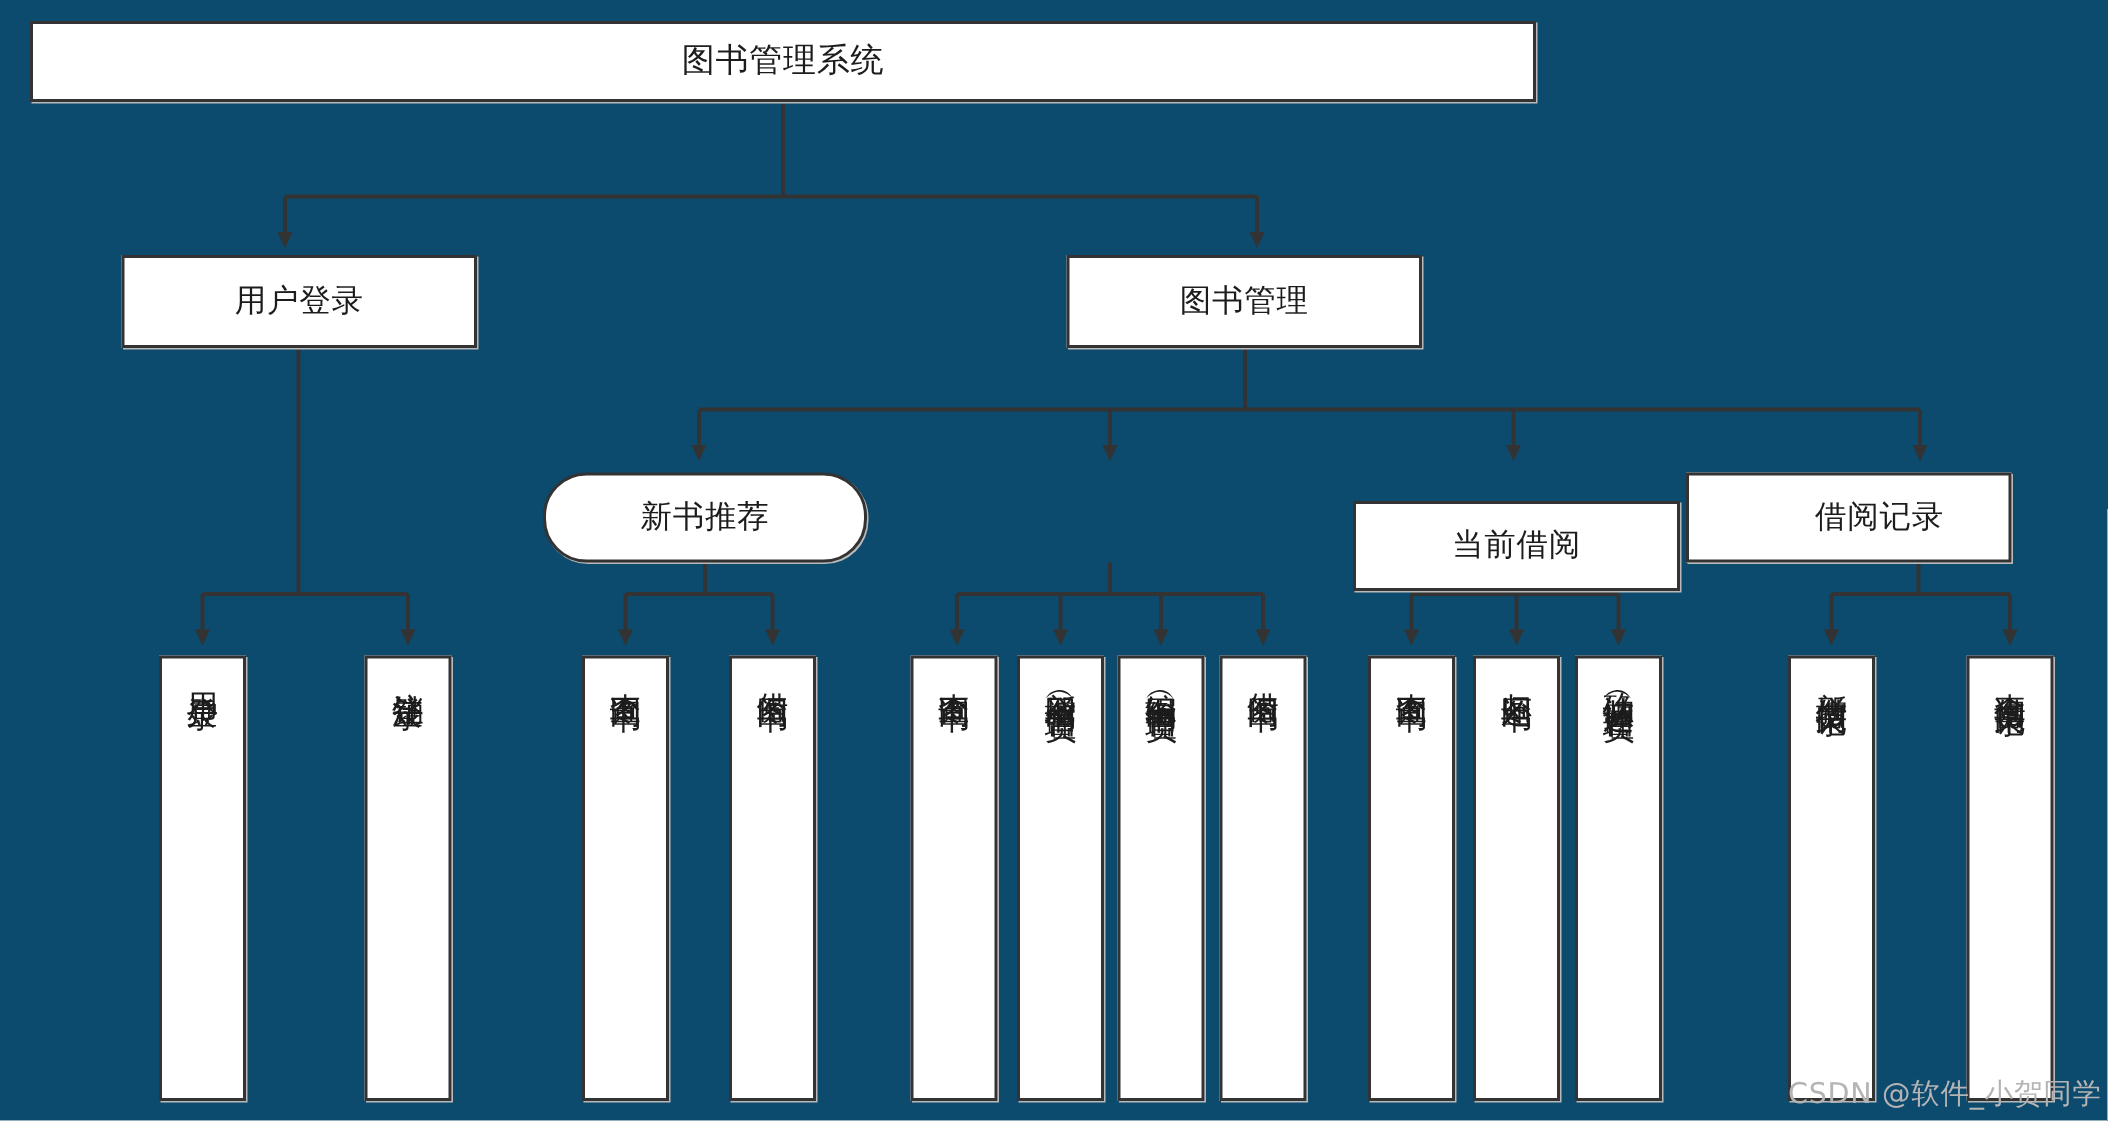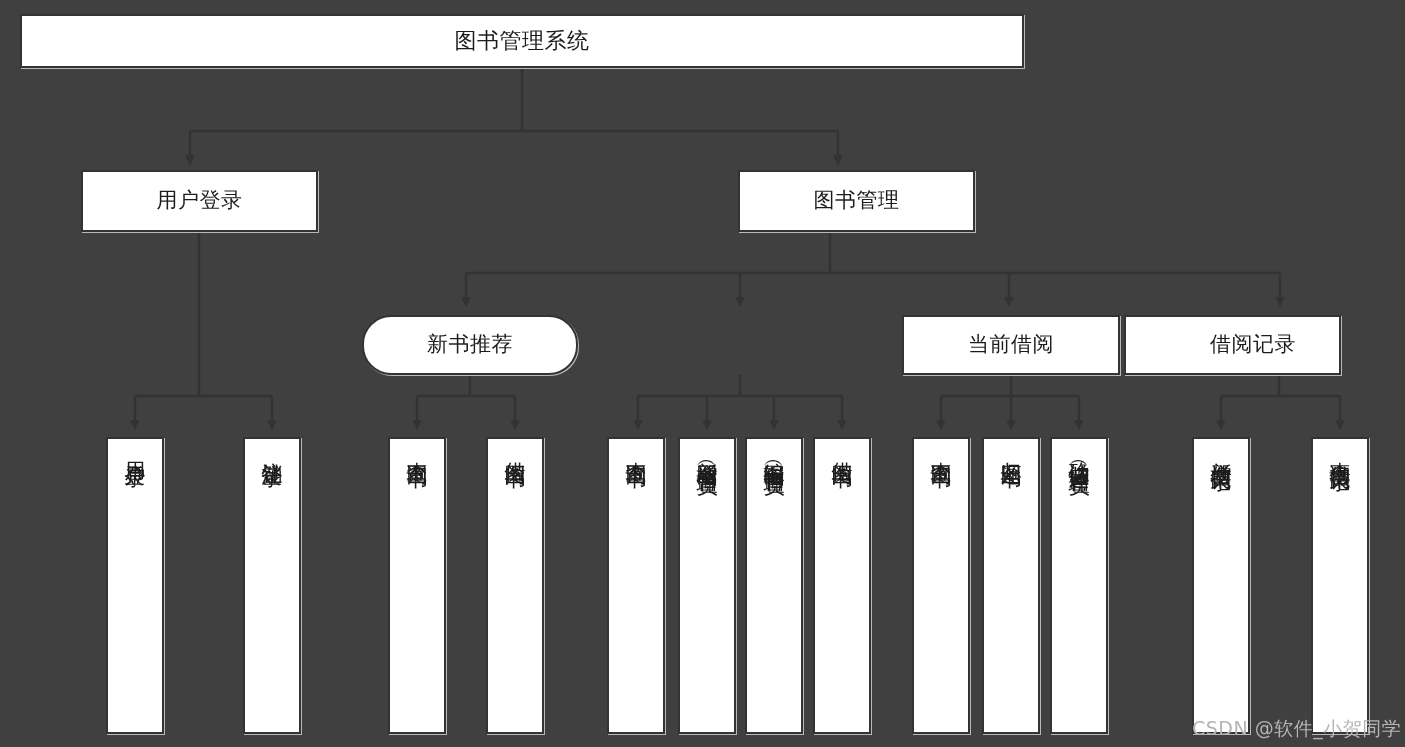--- a/index.html
+++ b/index.html
@@ -8,21 +8,21 @@
     padding: 0;
     background: #ffffff;
   }
   body {
     font-family: "DejaVu Sans", "Liberation Sans", sans-serif;
   }
   #diagram-root {
     position: relative;
     width: 1405px;
     height: 747px;
-    background: #404040;
+    background: #0c4a6e;
     overflow: hidden;
   }
   svg.wires {
     position: absolute;
     left: 0;
     top: 0;
     width: 1405px;
     height: 747px;
     pointer-events: none;
   }
@@ -131,28 +131,28 @@
     </g>
   </svg>
 
   <div class="node root horiz" style="left:20px; top:14px; width:1004px; height:54px;">
     <span class="label">图书管理系统</span>
   </div>
 
   <div class="node horiz" style="left:81px; top:170px; width:237px; height:62px;">
     <span class="label">用户登录</span>
   </div>
-  <div class="node horiz" style="left:738px; top:170px; width:237px; height:62px;">
+  <div class="node horiz" style="left:711px; top:170px; width:237px; height:62px;">
     <span class="label">图书管理</span>
   </div>
 
   <div class="node horiz" style="left:362px; top:315px; width:216px; height:60px;border-radius:29px;">
     <span class="label">新书推荐</span>
   </div>
-  <div class="node horiz" style="left:902px; top:315px; width:218px; height:60px;">
+  <div class="node horiz" style="left:902px; top:334px; width:218px; height:60px;">
     <span class="label">当前借阅</span>
   </div>
   <div class="node horiz" style="left:1124px; top:315px; width:217px; height:60px;padding-left:41px;">
     <span class="label">借阅记录</span>
   </div>
 
   <div class="node vert" style="left:106px; top:437px; width:58px; height:297px;">
     <span class="label">用户登录</span>
   </div>
   <div class="node vert" style="left:243px; top:437px; width:58px; height:297px;">

